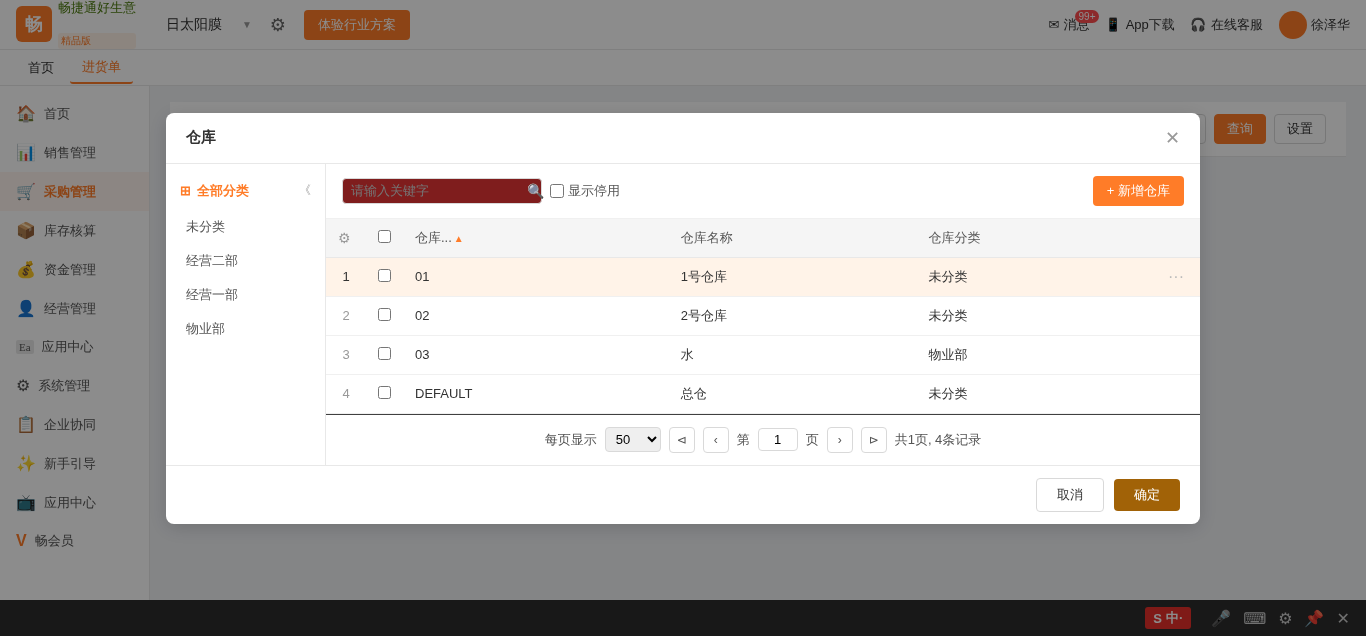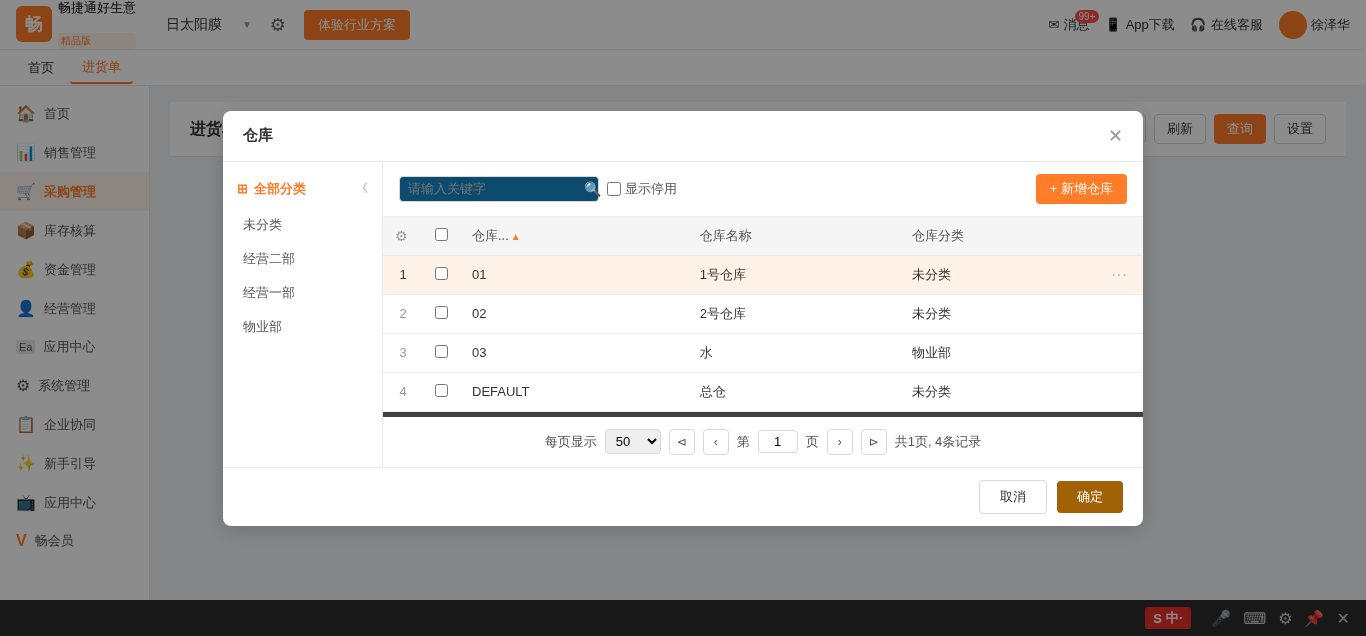--- a/index.html
+++ b/index.html
@@ -22,21 +22,21 @@
       gap: 6px;
       margin-right: 20px;
     }
     .logo-icon {
       width: 36px; height: 36px;
       background: #ff7c28;
       border-radius: 6px;
       display: flex; align-items: center; justify-content: center;
       color: #fff; font-size: 18px; font-weight: bold;
     }
-    .logo-text { font-size: 13px; color: #000000; line-height: 1.3; }
+    .logo-text { font-size: 13px; color: #4d7c0f; line-height: 1.3; }
     .logo-badge { font-size: 10px; color: #ff7c28; background: #fff3e8; border-radius: 3px; padding: 1px 3px; margin-top: 16px; }
     .topbar-store {
       display: flex; align-items: center; gap: 20px;
       font-size: 14px; color: #333; cursor: pointer;
       padding: 4px 10px; border-radius: 4px;
     }
     .topbar-store .arrow { color: #999; font-size: 10px; }
     .topbar-gear { width: 32px; height: 32px; display: flex; align-items: center; justify-content: center; cursor: pointer; color: #666; font-size: 18px; }
     .topbar-btn {
       background: #ff7c28; color: #fff; border: none; border-radius: 4px;
@@ -106,21 +106,21 @@
 
     
     .overlay {
       position: fixed; top: 0; left: 0; right: 0; bottom: 0;
       background: rgba(0,0,0,0.45); z-index: 100;
       display: flex; align-items: center; justify-content: center;
     }
 
     
     .modal {
-      background: #fff; border-radius: 8px; width: 920px; max-height: 600px;
+      background: #fff; border-radius: 8px; width: 1034px; max-height: 600px;
       display: flex; flex-direction: column; box-shadow: 0 4px 20px rgba(0,0,0,0.15);
       overflow: hidden;
     }
     .modal-header {
       display: flex; align-items: center; justify-content: space-between;
       padding: 14px 20px; border-bottom: 1px solid #e8e8e8;
     }
     .modal-title { font-size: 15px; font-weight: bold; color: #333; }
     .modal-close { cursor: pointer; color: #999; font-size: 18px; }
     .modal-body { display: flex; flex: 1; overflow: hidden; }
@@ -148,21 +148,21 @@
     .modal-toolbar {
       padding: 12px 16px; display: flex; align-items: center; justify-content: space-between;
       border-bottom: 1px solid #f0f0f0;
     }
     .search-box {
       display: flex; align-items: center; gap: 8px;
     }
     .search-input-wrap {
       display: flex; align-items: center;
       border: 1px solid #d9d9d9; border-radius: 4px; padding: 4px 8px;
-      width: 200px; background: #0c4a6e;
+      width: 200px; background: #7f1d1d;
     }
     .search-input {
       border: none; outline: none; font-size: 13px; color: #999; flex: 1; background: transparent;
     }
     .search-icon { color: #999; font-size: 14px; cursor: pointer; }
     .show-disabled {
       display: flex; align-items: center; gap: 4px; font-size: 13px; color: #555;
     }
     .checkbox { width: 14px; height: 14px; cursor: pointer; }
     .btn-new {
@@ -183,21 +183,21 @@
     }
     tr.highlighted { background: #fff3e8; }
     tr.highlighted td { color: #333; }
     .row-num { color: #999; text-align: center; }
     .sort-icon { color: #ff7c28; font-size: 10px; margin-left: 2px; }
     .gear-th { color: #999; font-size: 14px; }
 
     
     .pagination {
       padding: 12px 16px; display: flex; align-items: center; justify-content: center;
-      gap: 8px; font-size: 13px; color: #555; border-top: 5px solid #404040;
+      gap: 8px; font-size: 13px; color: #555; border-top: 1px solid #404040;
     }
     .page-size-select {
       border: 1px solid #d9d9d9; border-radius: 4px; padding: 3px 6px; font-size: 13px;
       cursor: pointer;
     }
     .page-nav {
       width: 26px; height: 26px; border: 1px solid #d9d9d9; border-radius: 4px;
       display: flex; align-items: center; justify-content: center; cursor: pointer;
       color: #555; background: #fff; font-size: 12px;
     }
@@ -305,21 +305,21 @@
     </div>
     <div class="sidebar-item">
       <span class="sidebar-icon">💰</span>
       <span>资金管理</span>
     </div>
     <div class="sidebar-item">
       <span class="sidebar-icon">👤</span>
       <span>经营管理</span>
     </div>
     <div class="sidebar-item">
-      <span class="sidebar-icon" style="font-size:11px;background:#e8e8e8;padding:1px 3px;border-radius:2px;color:#555;">Ea</span>
+      <span class="sidebar-icon" style="font-size:11px;background:#e8e8e8;padding:1px 3px;border-radius:2px;color:#555;font-family:Liberation Serif, serif;">Ea</span>
       <span>应用中心</span>
     </div>
     <div class="sidebar-item">
       <span class="sidebar-icon">⚙</span>
       <span>系统管理</span>
     </div>
     <div class="sidebar-item">
       <span class="sidebar-icon">📋</span>
       <span>企业协同</span>
     </div>

